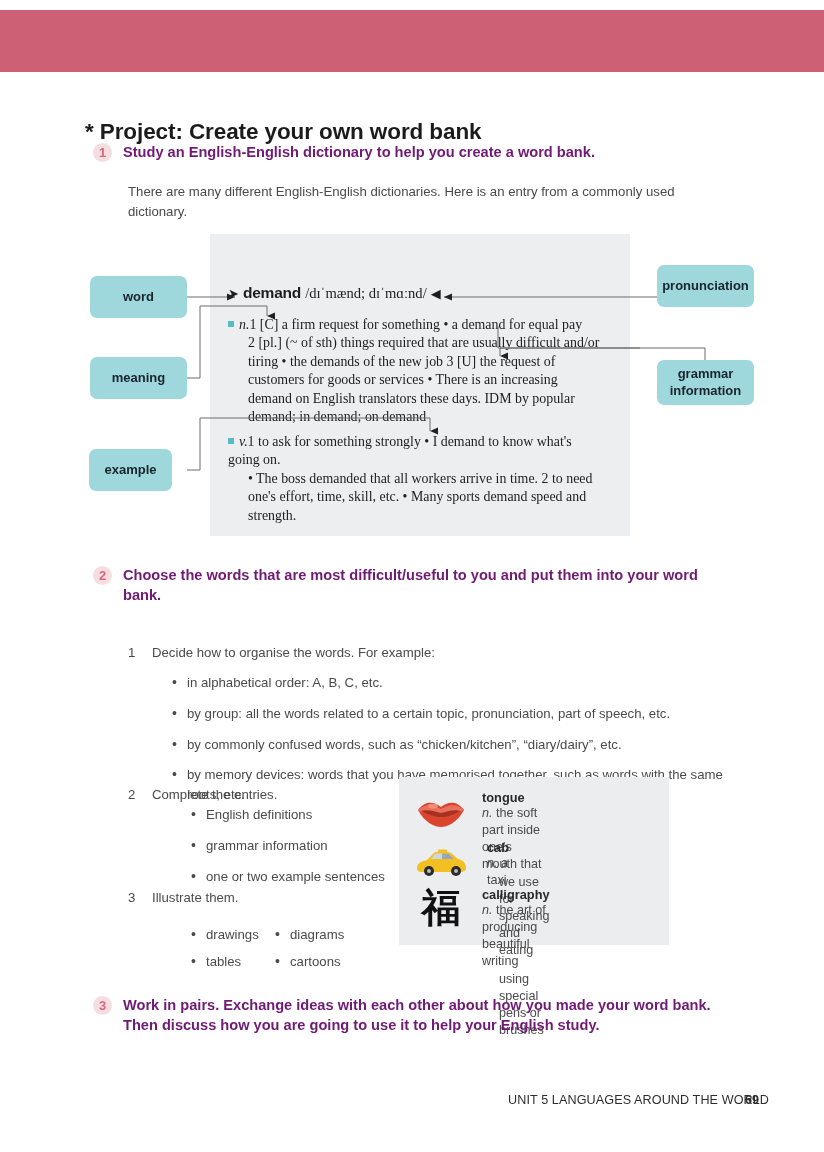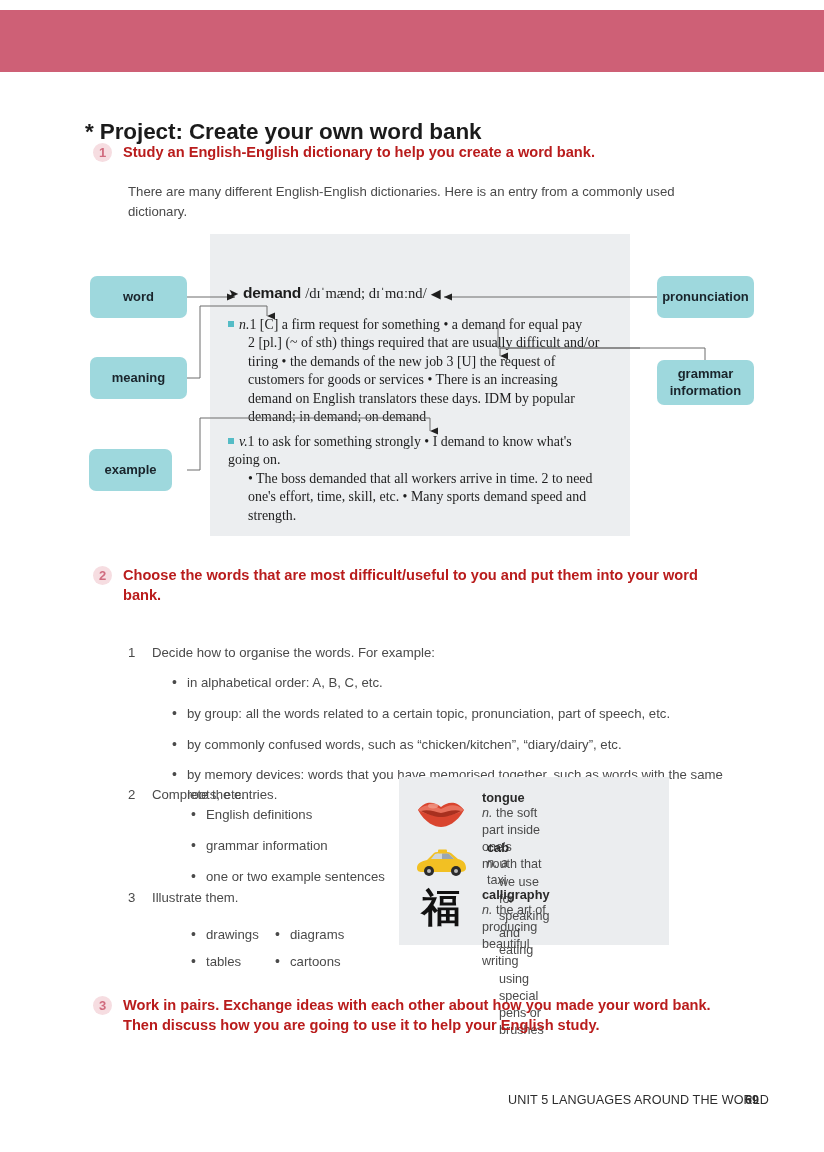--- a/index.html
+++ b/index.html
@@ -51,21 +51,21 @@
     display: flex;
     align-items: center;
     justify-content: center;
     flex: 0 0 auto;
     margin-top: 1px;
   }
   .task-text {
     margin-left: 11px;
     font-size: 14.6px;
     font-weight: bold;
-    color: #b91c1c;
+    color: #701a75;
     line-height: 1.38;
   }
 
   #task1 { left: 93px; top: 142px; width: 660px; }
   #task2 { left: 93px; top: 565px; width: 630px; }
   #task3 { left: 93px; top: 995px; width: 650px; }
 
   .intro-para {
     position: absolute;
     left: 128px; top: 182px;
@@ -98,21 +98,21 @@
     display: flex;
     align-items: center;
     justify-content: center;
     text-align: center;
     line-height: 1.25;
     z-index: 4;
   }
   #co-word       { left: 90px;  top: 48px;  width: 97px; height: 42px; }
   #co-meaning    { left: 90px;  top: 129px; width: 97px; height: 42px; }
   #co-example    { left: 89px;  top: 221px; width: 83px; height: 42px; }
-  #co-pron       { left: 657px; top: 48px;  width: 97px; height: 42px; }
+  #co-pron       { left: 657px; top: 37px;  width: 97px; height: 42px; }
   #co-grammar    { left: 657px; top: 132px; width: 97px; height: 45px; }
 
   .connectors { position: absolute; left: 0; top: 0; width: 824px; height: 312px; z-index: 3; }
 
   
   .dict-entry {
     position: absolute;
     left: 228px;
     font-family: "Liberation Serif", serif;
     color: #1d1d1d;

